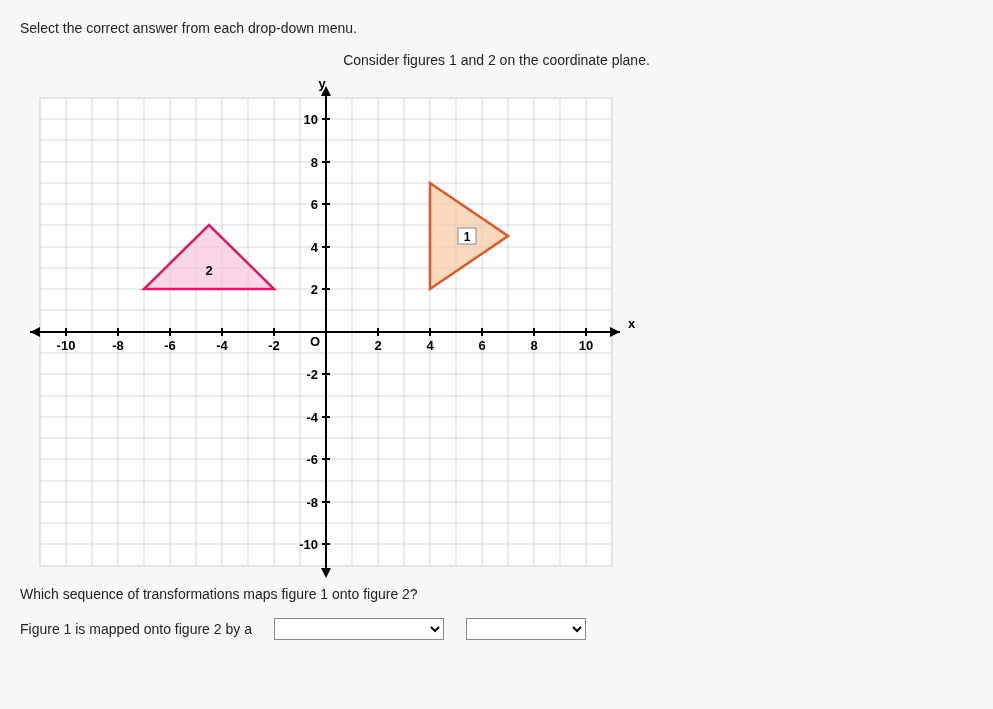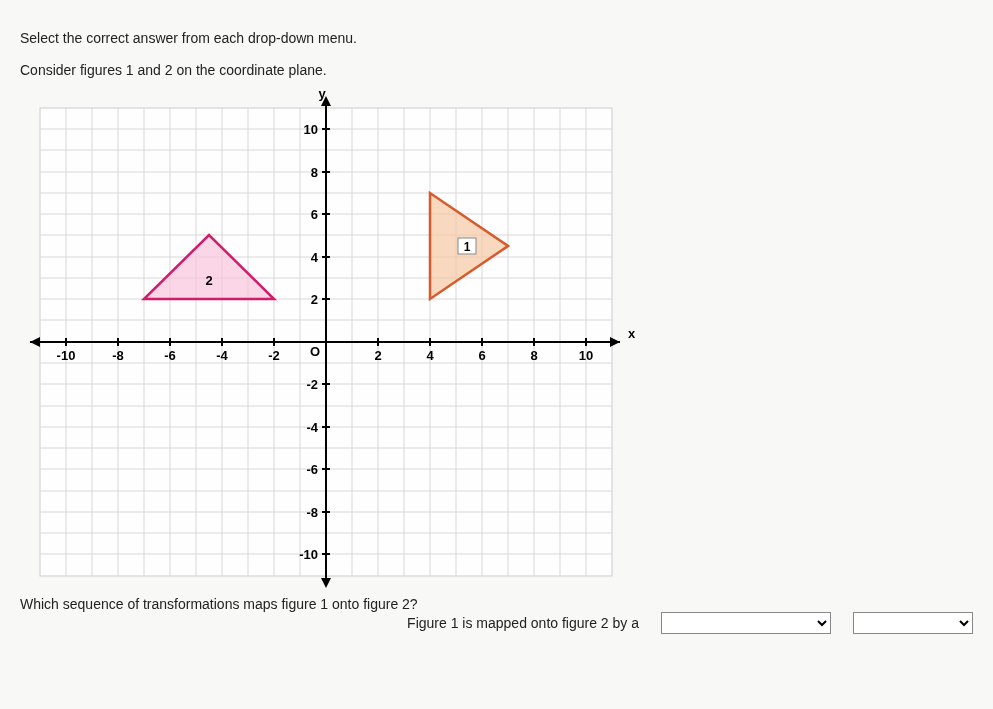--- a/index.html
+++ b/index.html
@@ -5,34 +5,33 @@
     * { box-sizing: border-box; margin: 0; padding: 0; }
     body {
       font-family: Arial, sans-serif;
       background: #f8f8f6;
       padding: 20px;
       width: 993px;
       height: 709px;
       font-size: 14px;
       color: #222;
     }
-    .instruction { margin-bottom: 16px; margin-top: 10px; }
-    .subtext { margin-bottom: 10px; }
+    .instruction { margin-bottom: 16px; }
+    .subtext { margin-bottom: 10px; text-align: center; }
     .chart-container {
       position: relative;
       margin-left: 0;
     }
     svg { display: block; }
-    .question { margin-top: 8px; }
+    .question { margin-top: 8px; margin-bottom: 16px; }
     .answer-row {
       display: flex;
       align-items: center;
       gap: 22px;
       flex-wrap: wrap;
-      justify-content: flex-end;
     }
     select {
       border: 1px solid #888;
       background: #fff;
       height: 22px;
       font-size: 13px;
       padding: 0 4px;
     }
     .dd1 { width: 170px; }
     .dd2 { width: 120px; }

